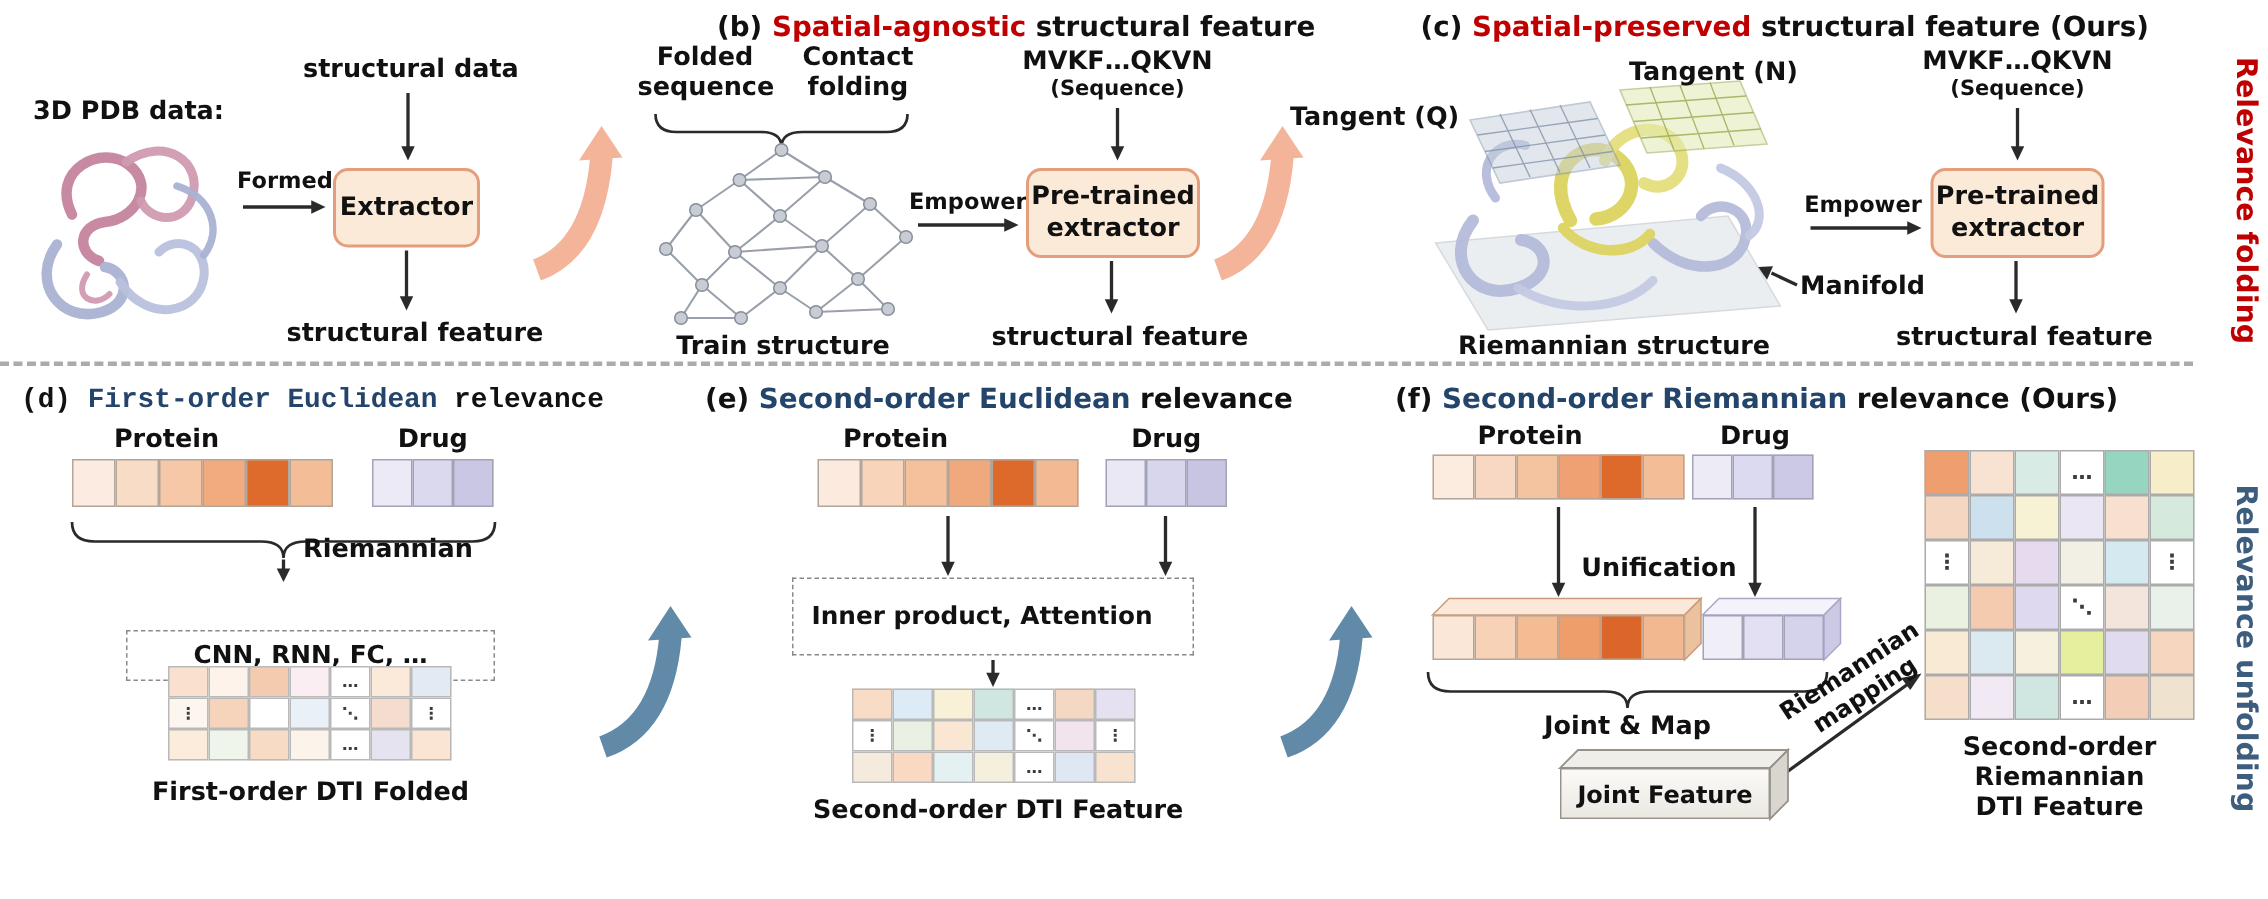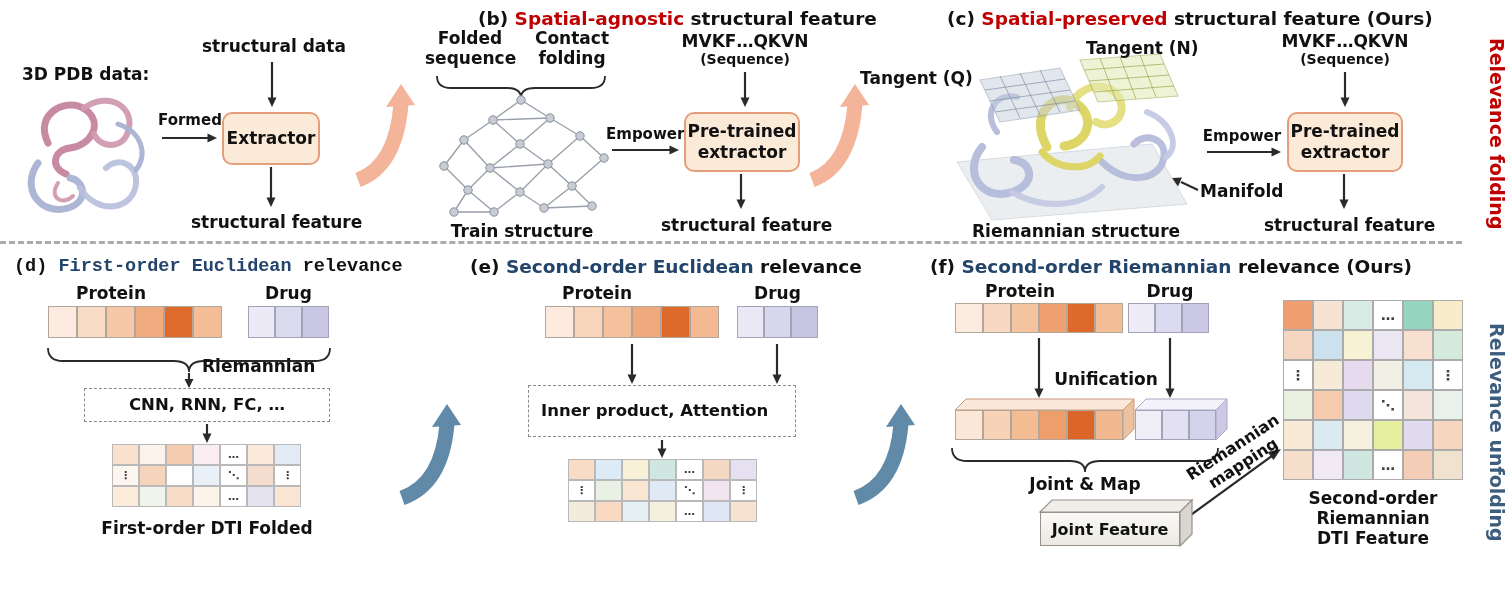--- a/index.html
+++ b/index.html
@@ -12,21 +12,21 @@
   .md { font-size:15px; }
   .title { position:absolute; z-index:2; font-weight:bold; font-size:18.5px; color:#111; white-space:nowrap; }
   .accent-red { color:var(--accent-red); }
   .accent-blue { color:var(--accent-blue); }
   .box { position:absolute; z-index:2; background:var(--box-fill); border:2px solid var(--box-border); border-radius:10px;
          display:flex; flex-direction:column; align-items:center; justify-content:center;
          font-weight:bold; font-size:17px; color:#111; text-align:center; line-height:1.25; }
   .dashed-box { position:absolute; z-index:2; border:1.5px dashed #8a8a8a; background:#fff;
          display:flex; flex-direction:column; justify-content:center; padding-left:12px;
          font-weight:bold; font-size:16.5px; color:#111; line-height:1.3; white-space:nowrap; }
-  .dashed-box.center { align-items:center; padding-left:0; }
+  .dashed-box.center { align-items:center; padding-left:0;margin-top:32px; }
   .cells { position:absolute; z-index:2; display:flex; flex-direction:column; }
   .cell-row { display:flex; }
   .cell { border:1px solid #b2a69b; display:flex; align-items:center; justify-content:center;
           font-weight:bold; color:#3c3c3c; }
   .featP .cell { width:29px; height:32px; }
   .featD .cell { width:27px; height:32px; border-color:#a3a3b8; }
   .featPf .cell { width:28px; height:30px; }
   .featDf .cell { width:27px; height:30px; border-color:#a3a3b8; }
   .mat .cell { width:27px; height:21px; font-size:11px; border-color:#b9b9b9; }
   .matbig .cell { width:30px; height:30px; font-size:14px; border-color:#ababab; }
@@ -349,20 +349,21 @@
       <div class="cell-row">
         <div class="cell" style="background: rgb(245, 235, 220);"></div>
         <div class="cell" style="background: rgb(249, 217, 193);"></div>
         <div class="cell" style="background: rgb(228, 240, 242);"></div>
         <div class="cell" style="background: rgb(244, 240, 221);"></div>
         <div class="cell" style="background: rgb(255, 255, 255);">…</div>
         <div class="cell" style="background: rgb(222, 231, 243);"></div>
         <div class="cell" style="background: rgb(247, 227, 208);"></div>
       </div>
     </div>
+  <div class="lbl ctr" style="left:542px; top:530px; width:240px;">Second-order DTI Feature</div>
 
   <div class="title" style="left:930px; top:256px;">
     <span>(f) </span><span class="accent-blue">Second-order Riemannian</span><span> relevance (Ours)</span>
   </div>
   <div class="lbl ctr" style="left:975px; top:281px; width:90px;">Protein</div>
   <div class="lbl ctr" style="left:1128px; top:281px; width:84px;">Drug</div>
   <div class="cells featPf" style="left:955px; top:303px;">
       <div class="cell-row">
         <div class="cell" style="background: rgb(252, 236, 224);"></div>
         <div class="cell" style="background: rgb(248, 216, 194);"></div>

